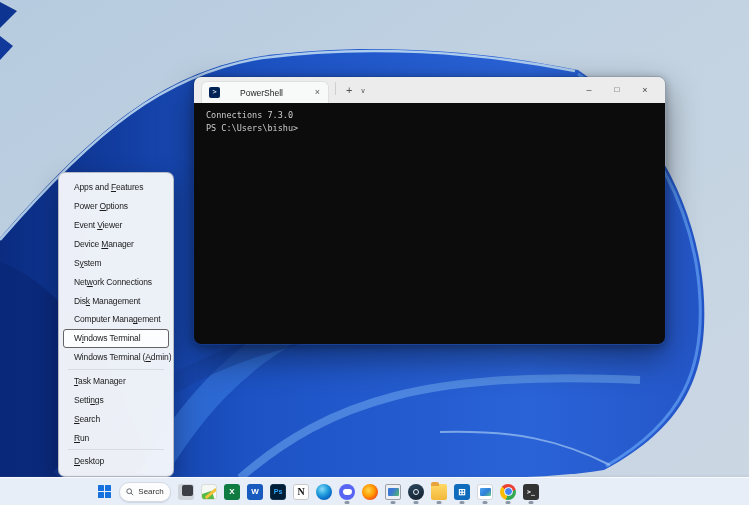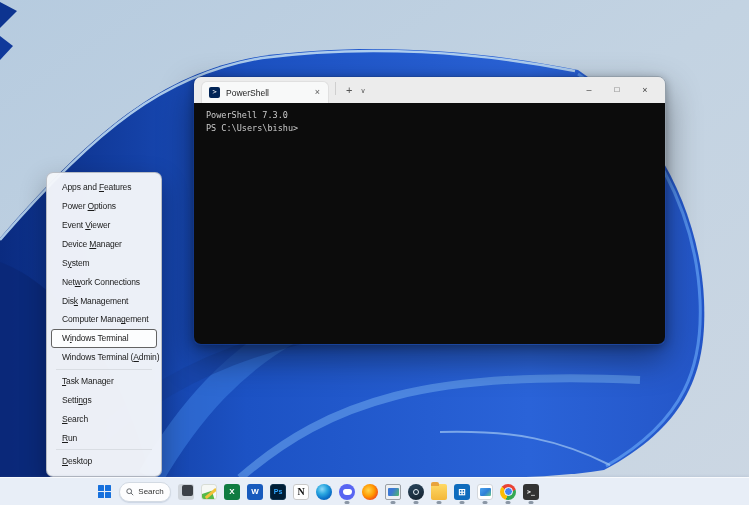--- a/index.html
+++ b/index.html
@@ -27,21 +27,21 @@
     margin-left:7px;height:22px;width:128px;
     background:#f8f9f9;border-radius:6px 6px 0 0;
     display:flex;align-items:center;padding:0 7px;box-sizing:border-box;
     border:1px solid #e0e0e0;border-bottom:none;
   }
   .ps-ico{
     width:11px;height:11px;border-radius:2px;background:#012456;
     color:#fff;font-size:7px;line-height:11px;text-align:center;
     font-family:"DejaVu Sans Mono",monospace;flex:0 0 11px;
   }
-  .term-tab-label{font-size:8.5px;color:#222;margin-left:6px;flex:1 1 auto;white-space:nowrap;overflow:hidden;}
+  .term-tab-label{font-size:8.5px;color:#222;margin-left:20px;flex:1 1 auto;white-space:nowrap;overflow:hidden;}
   .tab-close{font-size:9px;color:#5a5a5a;background:none;border:none;padding:0 1px;cursor:default;line-height:1;}
   .tab-sep{width:1px;height:13px;background:#cfcfcf;margin:0 6px 3px 6px;align-self:center;}
   .tab-new,.tab-drop{
     background:none;border:none;color:#555;cursor:default;
     align-self:center;line-height:1;padding:2px 4px;
   }
   .tab-new{font-size:11px;}
   .tab-drop{font-size:7px;}
   .term-caption-spacer{flex:1 1 auto;}
   .win-controls{display:flex;align-self:stretch;align-items:center;margin-right:6px;}
@@ -53,21 +53,21 @@
   .term-body{
     flex:1 1 auto;background:#0c0c0c;
     padding:6px 12px;box-sizing:border-box;
   }
   .term-line{
     font-family:"DejaVu Sans Mono","Liberation Mono",monospace;
     font-size:8.5px;line-height:13px;color:#cccccc;white-space:pre;
   }
   
   .winx-menu{
-    position:absolute;left:46px;top:172px;width:116px;height:305px;z-index:3;
+    position:absolute;left:58px;top:172px;width:116px;height:305px;z-index:3;
     background:rgba(244,246,250,.97);
     border:1px solid rgba(120,125,135,.45);
     border-radius:7px;
     box-shadow:0 10px 26px rgba(0,0,0,.30);
     box-sizing:border-box;
     display:flex;flex-direction:column;
     padding:5px 4px;
   }
   .menu-item{
     flex:1 1 auto;display:flex;align-items:center;
@@ -179,21 +179,21 @@
     <button class="tab-new">+</button>
     <button class="tab-drop">∨</button>
     <span class="term-caption-spacer"></span>
     <div class="win-controls">
       <button class="win-btn">–</button>
       <button class="win-btn max">□</button>
       <button class="win-btn">×</button>
     </div>
   </div>
   <div class="term-body" id="term-body">
-      <div class="term-line">PowerShell 7.3.0</div>
+      <div class="term-line">Connections 7.3.0</div>
       <div class="term-line">PS C:\Users\bishu&gt;</div>
     </div>
 </div>
 
 <div class="winx-menu" id="winx-menu">
     <div class="menu-item">
       <span class="mi-label">Apps and <u>F</u>eatures</span>
     </div>
     <div class="menu-item">
       <span class="mi-label">Power <u>O</u>ptions</span>

